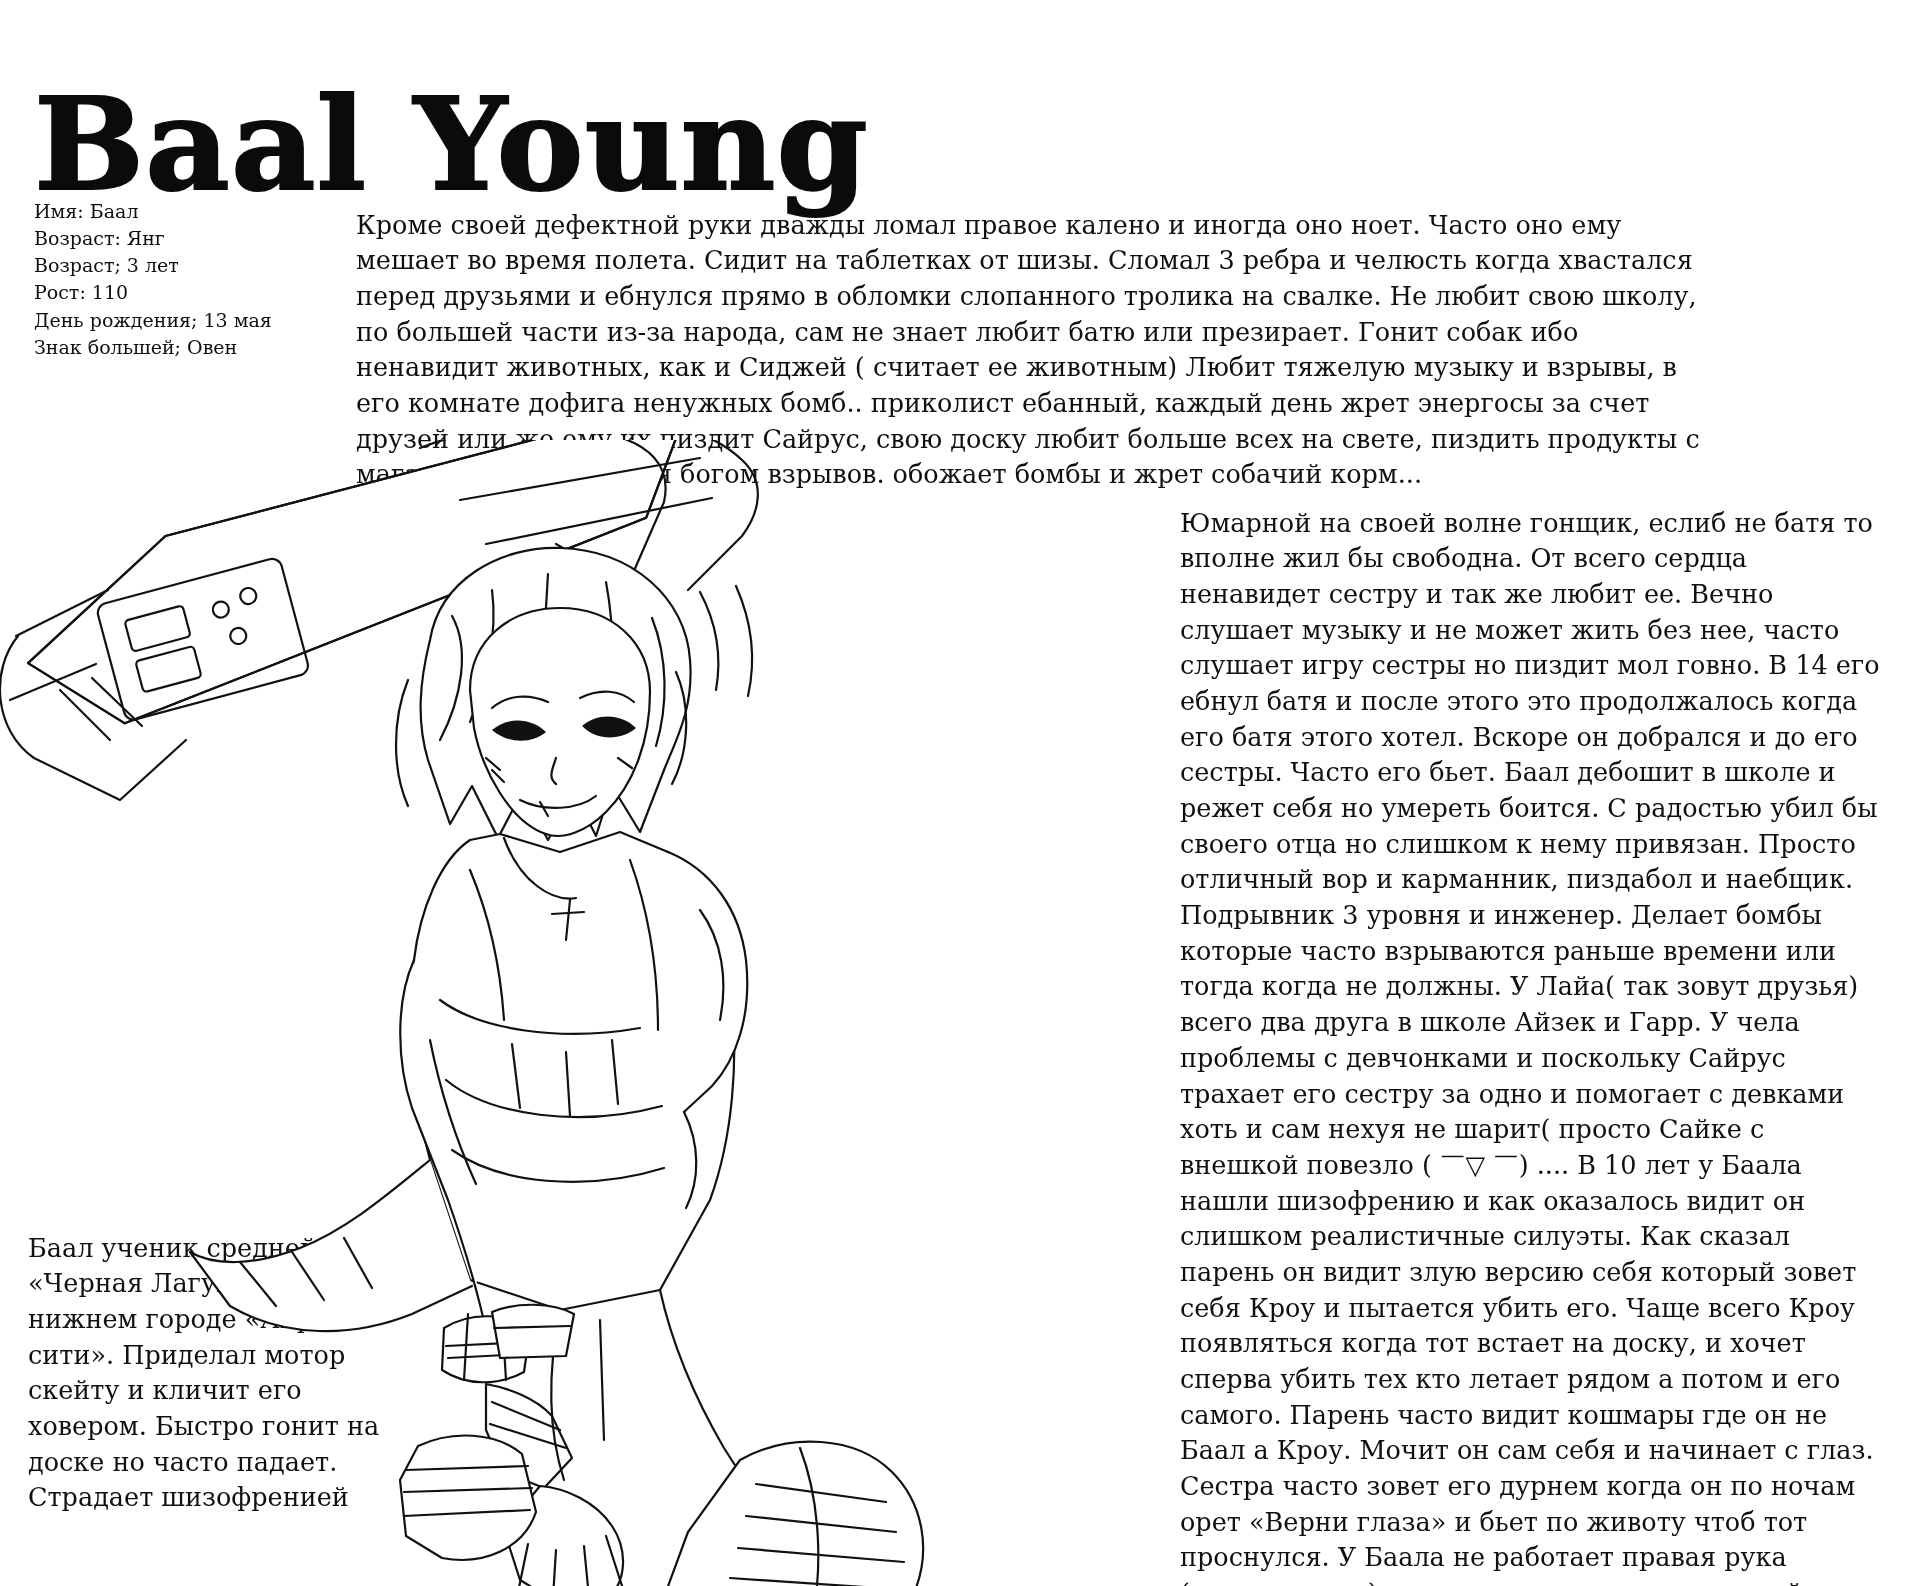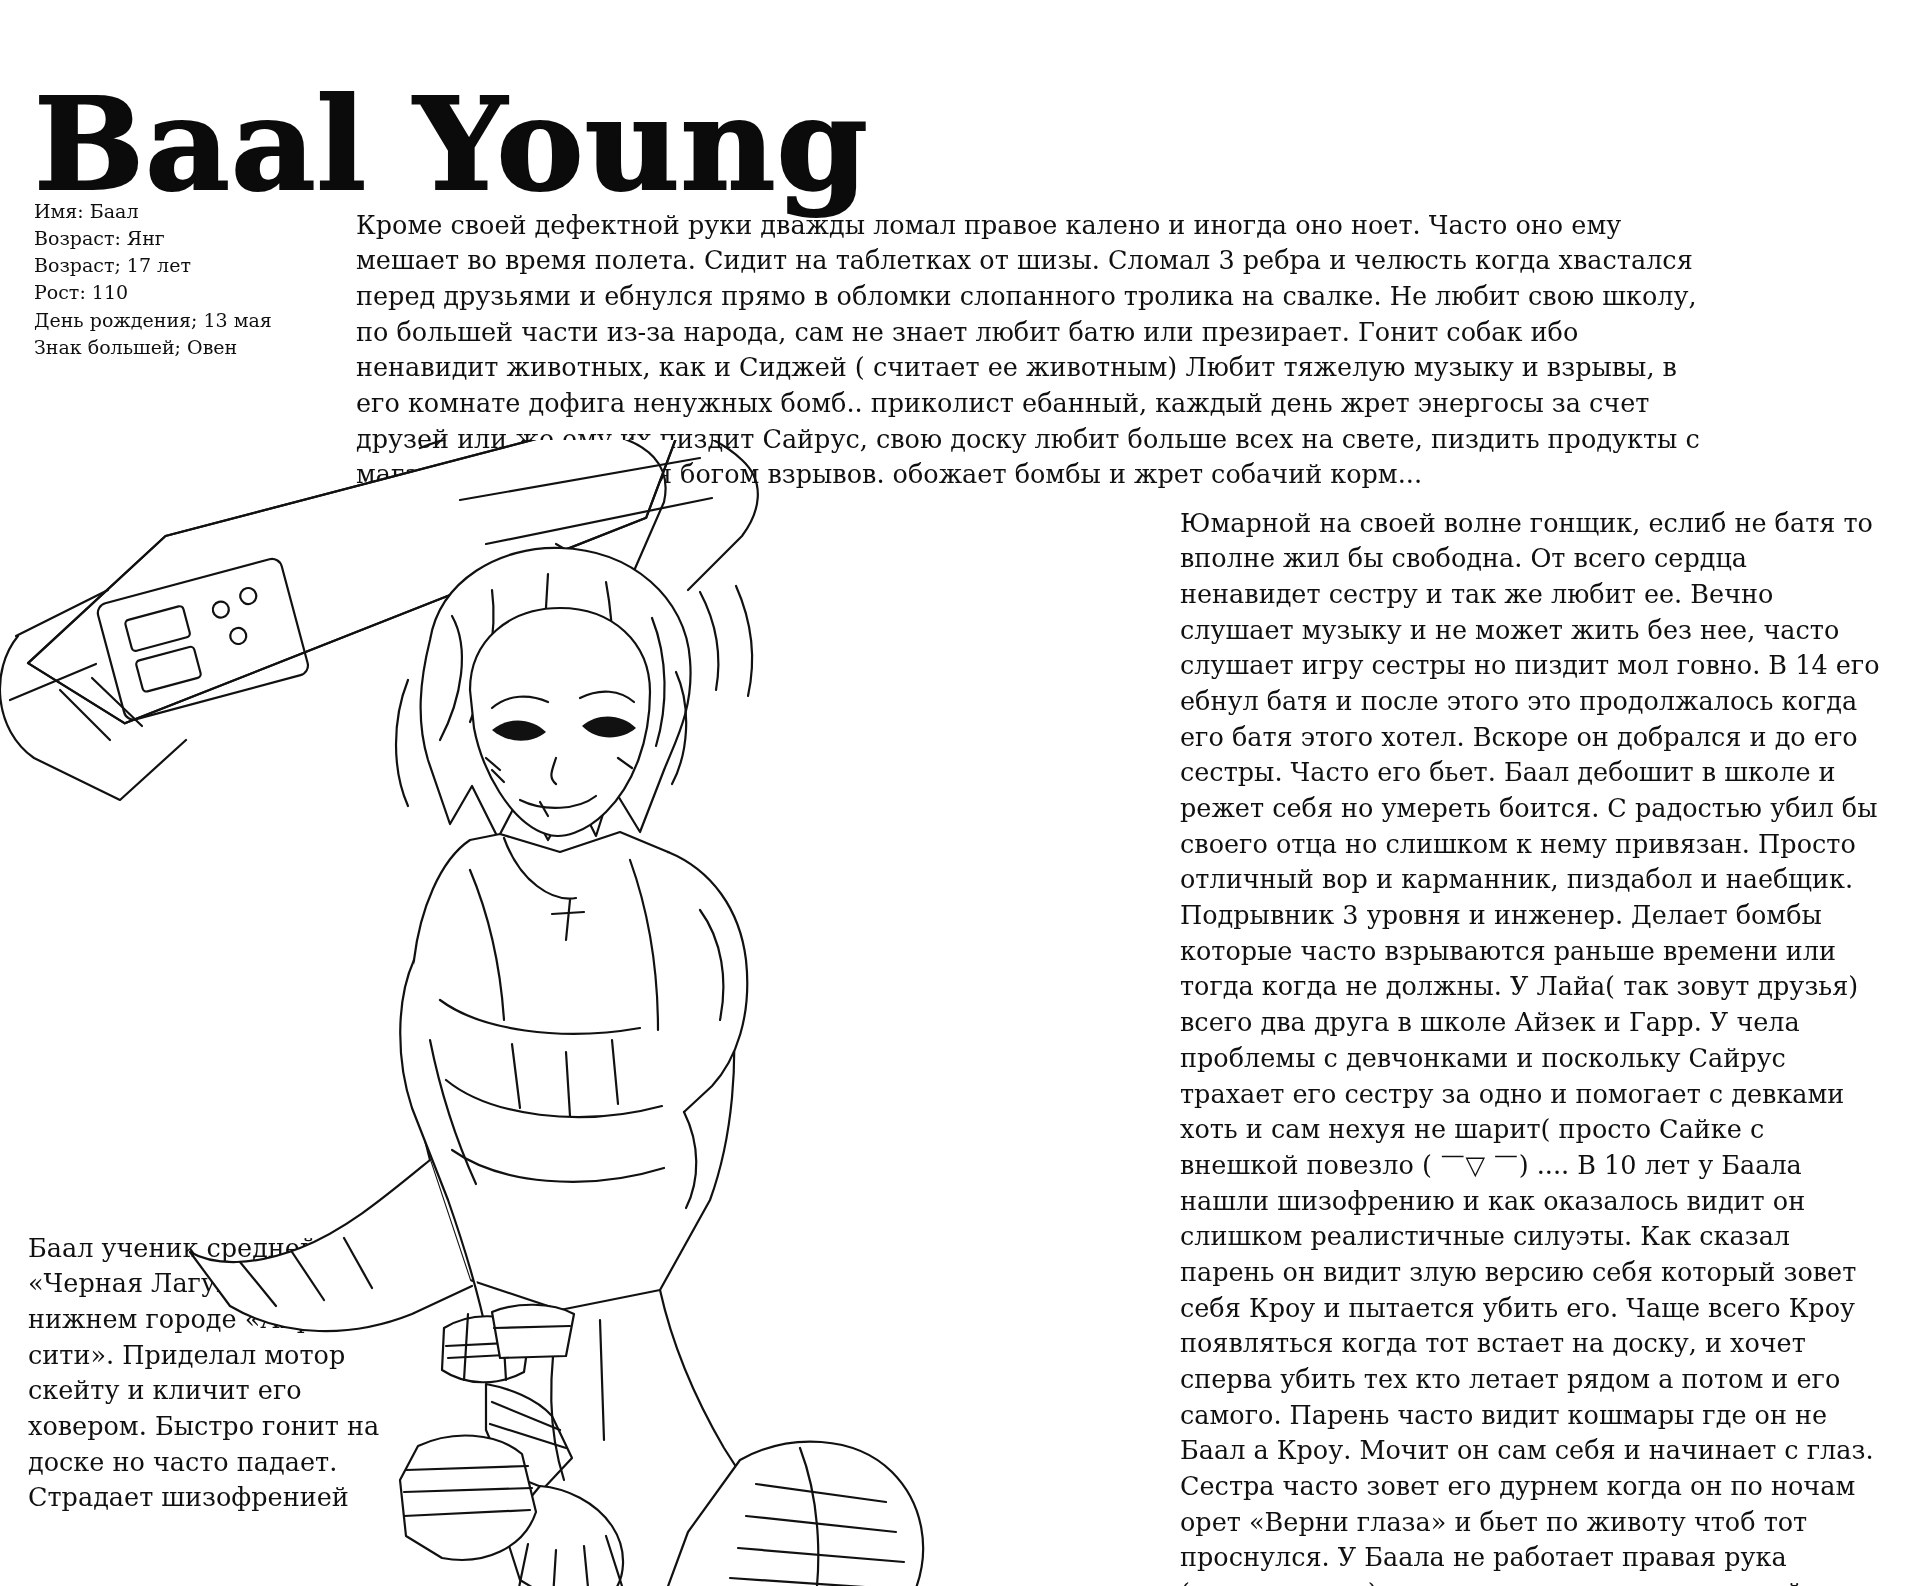--- a/index.html
+++ b/index.html
@@ -101,21 +101,21 @@
 </head>
 <body>
 
 <h1 class="title">
   <span class="blackletter">Baal Young</span>
 </h1>
 
 <div class="stats">
   <div>Имя: Баал</div>
   <div>Возраст: Янг</div>
-  <div>Возраст; 17 лет</div>
+  <div>Возраст; 3 лет</div>
   <div>Рост: 110</div>
   <div>День рождения; 13 мая</div>
   <div>Знак большей; Овен</div>
 </div>
 
 <p class="intro">Кроме своей дефектной руки дважды ломал правое калено и иногда оно ноет. Часто оно ему мешает во время полета. Сидит на таблетках от шизы. Сломал 3 ребра и челюсть когда хвастался перед друзьями и ебнулся прямо в обломки слопанного тролика на свалке. Не любит свою школу, по большей части из-за народа, сам не знает любит батю или презирает. Гонит собак ибо ненавидит животных, как и Сиджей ( считает ее животным) Любит тяжелую музыку и взрывы, в его комнате дофига ненужных бомб.. приколист ебанный, каждый день жрет энергосы за счет друзей или же ему их пиздит Сайрус, свою доску любит больше всех на свете, пиздить продукты с магазов и считает себя богом взрывов. обожает бомбы и жрет собачий корм...</p>
 
 <p class="right-col">Юмарной на своей волне гонщик, еслиб не батя то вполне жил бы  свободна. От всего сердца ненавидет сестру и так же любит ее. Вечно слушает музыку и не может жить без нее, часто слушает игру сестры но пиздит мол говно. В 14 его ебнул батя и после этого это продолжалось когда его батя этого хотел. Вскоре он добрался и до его сестры. Часто его бьет. Баал дебошит в школе и режет себя но умереть боится. С радостью убил бы своего отца но слишком к нему привязан. Просто отличный вор и карманник, пиздабол и наебщик. Подрывник 3 уровня и инженер. Делает бомбы которые часто взрываются раньше времени или тогда когда не должны. У Лайа( так зовут друзья) всего два друга в школе Айзек и Гарр. У чела проблемы с девчонками и поскольку Сайрус трахает его сестру за одно и помогает с девками хоть и сам нехуя не шарит( просто Сайке с внешкой повезло ( ￣▽ ￣) .... В 10 лет у Баала нашли шизофрению и как оказалось видит он слишком реалистичные силуэты. Как сказал парень он видит злую версию себя который зовет себя Кроу и пытается убить его. Чаще всего Кроу появляться когда тот встает на доску, и хочет сперва убить тех кто летает рядом а потом и его самого. Парень часто видит кошмары где он не Баал а Кроу. Мочит он сам себя и начинает с глаз. Сестра часто зовет его дурнем когда он по ночам орет «Верни глаза» и бьет по животу чтоб тот проснулся. У Баала не работает правая рука (крашь левша) и тот носит механизм который наносит ему жуткие ожоги. Но боль немного терпимая из-за того что чел не четко чувствует свою руку.</p>
 
 <p class="caption">Баал ученик средней школы «Черная Лагуна». Живет в нижнем городе «Айрон сити». Приделал мотор скейту и кличит его ховером. Быстро гонит на доске но часто падает. Страдает шизофренией</p>

